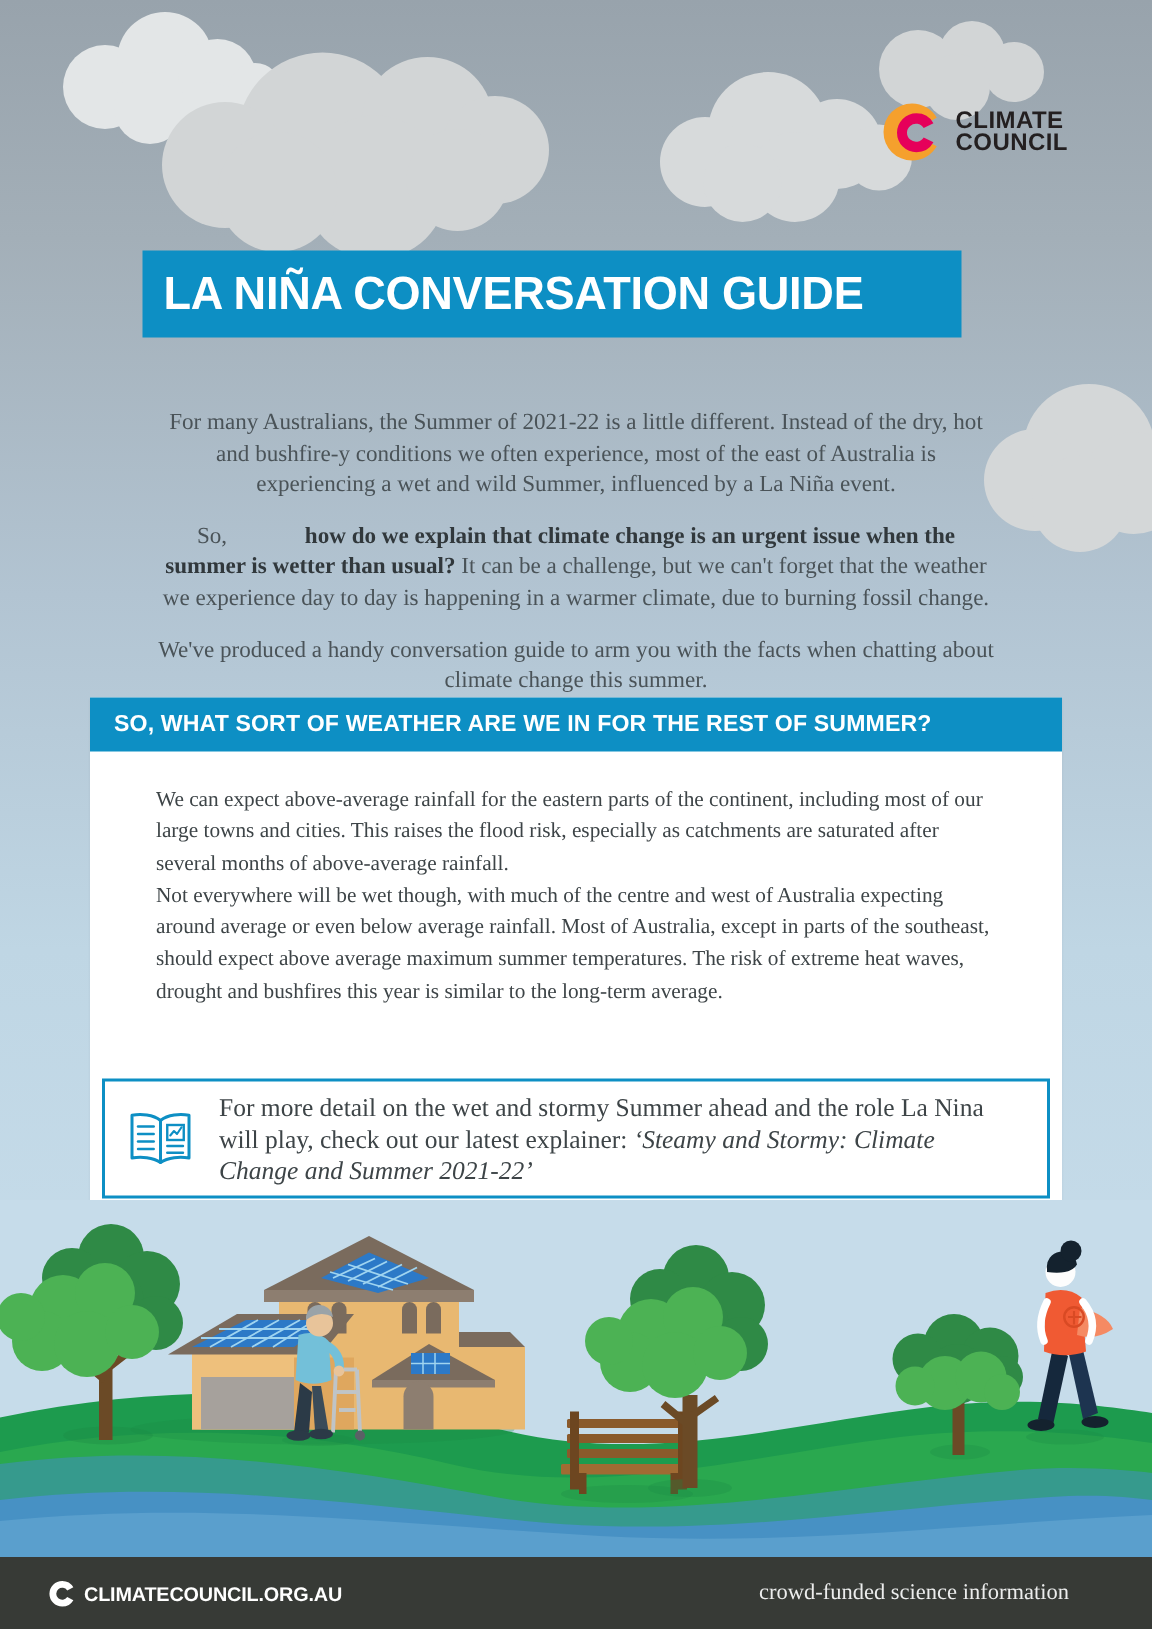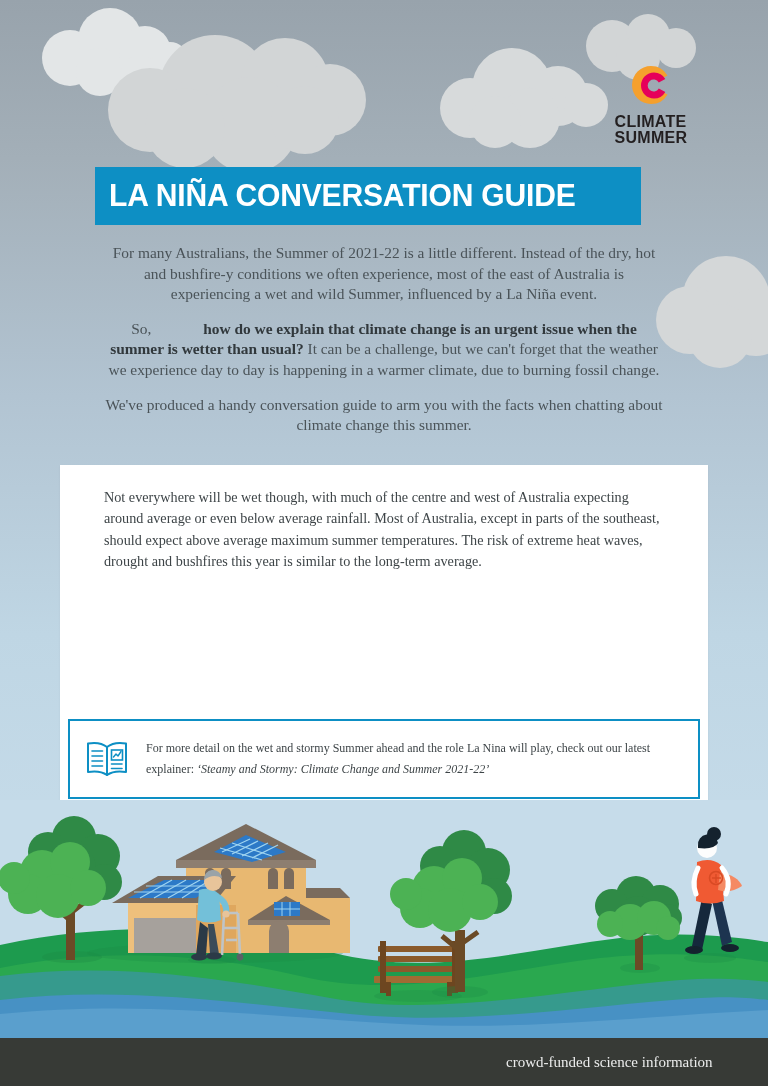--- a/index.html
+++ b/index.html
@@ -17,21 +17,21 @@
   }
   
   .sky {
     position:absolute; left:0; top:0; width:768px; height:880px;
     background:linear-gradient(to bottom,#98a3ac 0%,#a3afb8 18%,#b2c4d2 45%,#bfd6e4 72%,#c6dcea 100%);
   }
   .clouds { position:absolute; left:0; top:0; width:768px; height:420px; }
   
   .logo {
     position:absolute; left:586px; top:63px; width:130px; height:50px;
-    display:flex; align-items:center; gap:7px;flex-direction:column;
+    display:flex; align-items:center; gap:7px;
   }
   .logo-mark { width:44px; height:44px; position:relative; flex:0 0 auto; }
   .logo-text {
     font-family:"Liberation Sans", sans-serif;
     font-weight:bold; color:#231f20;
     font-size:16px; line-height:15.5px; letter-spacing:0.3px;
   }
   
   .title-banner {
     position:absolute; left:95px; top:167px; width:546px; height:58px;
@@ -43,21 +43,21 @@
     font-weight:bold; color:#ffffff;
     font-size:31px; letter-spacing:-0.2px;
     transform:scaleX(0.97);
     transform-origin:left center;
   }
   
   .intro {
     position:absolute; left:104px; top:243px; width:560px;
     text-align:center; color:#4a5358;
   }
-  .intro p { font-size:15.4px; line-height:20.6px; }
+  .intro p { font-size:15.4px; line-height:20.6px;margin-top:29px; }
   .intro p + p { margin-top:14px; }
   .intro b { color:#31383c; font-weight:bold;margin-left:48px; }
   
   .section-card {
     position:absolute; left:60px; top:465px; width:648px; height:338px;
     background:#ffffff;
     box-shadow:0 1px 2px rgba(0,0,0,0.06);
   }
   .section-head {
     height:36px; background:#0d8fc4;
@@ -65,30 +65,30 @@
   }
   .section-head h2 {
     font-family:"Liberation Sans", sans-serif;
     font-weight:bold; color:#ffffff; font-size:15.4px;
     letter-spacing:0.1px;
   }
   .section-body { padding:22px 46px 0 44px; }
   .section-body p {
     font-size:14.2px; line-height:21.3px; color:#3d4447;
   }
-  .section-body p + p { margin-top:20px; }
+  .section-body p + p { }
   
   .callout {
     position:absolute; left:68px; top:719px; width:632px; height:80px;
     border:2px solid #0d8fc4; background:#ffffff;
     display:flex; align-items:center; padding:0 20px 0 14px; gap:16px;
   }
   .callout-icon { flex:0 0 auto; width:46px; height:40px; }
   .callout-text {
-    font-size:12px; line-height:21px; color:#3d4447;
+    font-size:17px; line-height:21px; color:#3d4447;
   }
   .callout-text i { font-style:italic; }
   
   .scene { position:absolute; left:0; top:800px; width:768px; height:238px; }
   
   .footer {
     position:absolute; left:0; top:1038px; width:768px; height:48px;
     background:#373a36;
     display:flex; align-items:center;
   }
@@ -158,36 +158,40 @@
     </g>
   </svg>
 
   <div class="logo">
     <svg class="logo-mark" viewBox="0 0 44 44">
       <path d="M22 3 A19 19 0 1 0 22 41 A19 19 0 0 0 38.5 31.5 L29.5 26.8 A9 9 0 1 1 29.5 17.2 L38.5 12.5 A19 19 0 0 0 22 3 Z" fill="#F5A02D"></path>
       <path d="M25 9.5 A13 13 0 1 0 25 35.5 A13 13 0 0 0 36.3 28.9 L29.8 25.6 A6 6 0 1 1 29.8 19.4 L36.3 16.1 A13 13 0 0 0 25 9.5 Z" fill="#E6005A"></path>
     </svg>
     <div class="logo-text">
       <div>CLIMATE</div>
-      <div>SUMMER</div>
+      <div>COUNCIL</div>
     </div>
   </div>
 
   <div class="title-banner">
     <h1>LA NIÑA CONVERSATION GUIDE</h1>
   </div>
 
   <div class="intro">
     <p>For many Australians, the Summer of 2021-22 is a little different. Instead of the dry, hot and bushfire-y conditions we often experience, most of the east of Australia is experiencing a wet and wild Summer, influenced by a La Niña event.</p>
     <p><span>So, </span><b>how do we explain that climate change is an urgent issue when the summer is wetter than usual?</b><span> It can be a challenge, but we can't forget that the weather we experience day to day is happening in a warmer climate, due to burning fossil change.</span></p>
     <p>We've produced a handy conversation guide to arm you with the facts when chatting about climate change this summer.</p>
   </div>
 
   <div class="section-card">
+    <div class="section-head">
+      <h2>SO, WHAT SORT OF WEATHER ARE WE IN FOR THE REST OF SUMMER?</h2>
+    </div>
     <div class="section-body">
+      <p>We can expect above-average rainfall for the eastern parts of the continent, including most of our large towns and cities. This raises the flood risk, especially as catchments are saturated after several months of above-average rainfall.</p>
       <p>Not everywhere will be wet though, with much of the centre and west of Australia expecting around average or even below average rainfall. Most of Australia, except in parts of the southeast, should expect above average maximum summer temperatures. The risk of extreme heat waves, drought and bushfires this year is similar to the long-term average.</p>
     </div>
   </div>
 
   <div class="callout">
     <svg class="callout-icon" viewBox="0 0 46 40">
       <g fill="none" stroke="#0d8fc4" stroke-width="2" stroke-linejoin="round">
         <path d="M23 8 C18 4 10 3.5 4 4.5 L4 33 C10 32 18 32.5 23 36 Z"></path>
         <path d="M23 8 C28 4 36 3.5 42 4.5 L42 33 C36 32 28 32.5 23 36 Z"></path>
       </g>
@@ -407,16 +411,22 @@
         <circle cx="714" cy="34" r="7" fill="#14222e"></circle>
       </g>
 
       <path d="M0 176 C110 162 210 176 330 198 C440 218 560 190 680 180 C720 177 750 180 768 182 L768 238 L0 238 Z" fill="#3f8ec1" opacity="0.55"></path>
       <path d="M0 200 C120 186 230 202 350 214 C470 226 580 206 700 198 C730 196 752 198 768 200 L768 238 L0 238 Z" fill="#4791c4"></path>
       <path d="M0 214 C140 200 260 216 400 224 C530 231 640 216 768 210 L768 238 L0 238 Z" fill="#5a9fcd"></path>
     </g>
   </svg>
 
   <div class="footer">
+    <div class="footer-brand">
+      <svg class="footer-brand-c" viewBox="0 0 20 20">
+        <path d="M10 1 A9 9 0 1 0 10 19 A9 9 0 0 0 17.8 14.5 L13.5 12.3 A4.2 4.2 0 1 1 13.5 7.7 L17.8 5.5 A9 9 0 0 0 10 1 Z" fill="#ffffff"></path>
+      </svg>
+      <span class="footer-brand-text">CLIMATECOUNCIL.ORG.AU</span>
+    </div>
     <div class="footer-tag">crowd-funded science information</div>
   </div>
 
 </div>
 
 </body></html>

